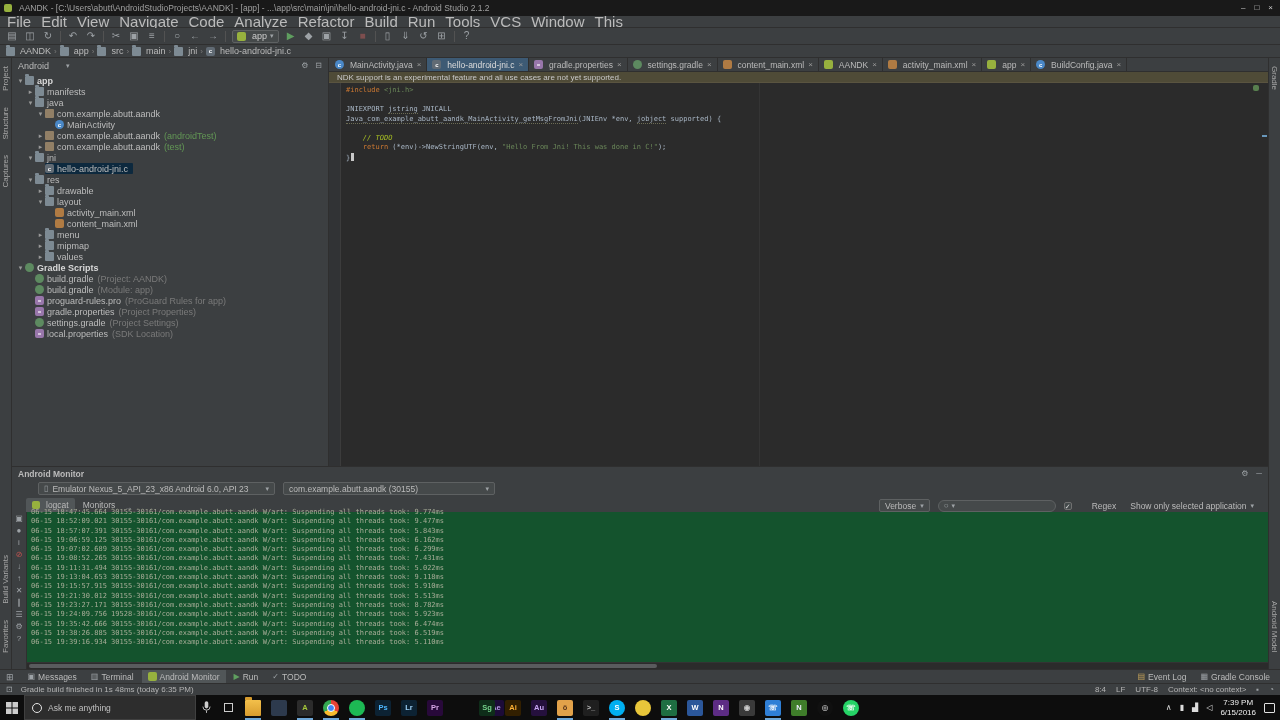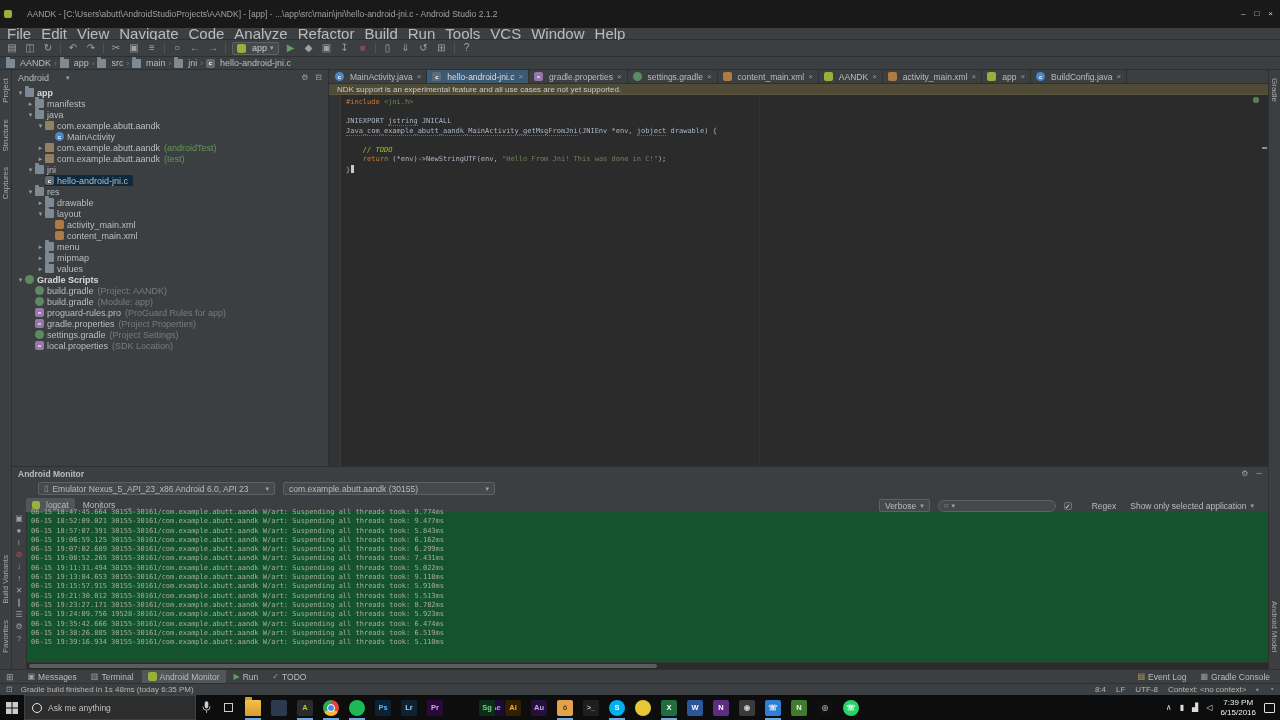--- a/index.html
+++ b/index.html
@@ -1,20 +1,20 @@
 <!DOCTYPE html>
 <html><head>
 <meta charset="utf-8">
 <style>
 *{margin:0;padding:0;box-sizing:border-box}
 html,body{width:1280px;height:720px;overflow:hidden;background:#2b2b2b;font-family:"Liberation Sans",sans-serif}
 #root{width:1280px;height:720px;display:flex;flex-direction:column}
 
 
-.titlebar{height:28px;background:#191919;display:flex;align-items:center;padding:0 4px;gap:12px;flex:none}
+.titlebar{height:16px;background:#191919;display:flex;align-items:center;padding:0 4px;gap:4px;flex:none}
 .title-text{font-size:8.5px;color:#a0a0a0;white-space:nowrap;overflow:hidden}
 .win-controls{margin-left:auto;display:flex;gap:9px;font-size:8px;color:#cfcfcf;padding-right:3px}
 .win-controls span{line-height:12px}
 
 
 .menubar{height:12px;background:#3c3f41;display:flex;align-items:center;padding:0 2px;border-bottom:1px solid #2f2f2f;flex:none}
 .menu-item{font-size:15px;color:#bbb;padding:0 5px;line-height:12px}
 .toolbar{height:17px;background:#3c3f41;display:flex;align-items:center;padding:0 6px;gap:6px;border-bottom:1px solid #2f2f2f;flex:none}
 .ticon{font-size:10px;color:#9da2a6;width:12px;text-align:center;line-height:1}
 .tb-sep{width:1px;height:11px;background:#525252}
@@ -164,21 +164,21 @@
       <span class="menu-item">View</span>
       <span class="menu-item">Navigate</span>
       <span class="menu-item">Code</span>
       <span class="menu-item">Analyze</span>
       <span class="menu-item">Refactor</span>
       <span class="menu-item">Build</span>
       <span class="menu-item">Run</span>
       <span class="menu-item">Tools</span>
       <span class="menu-item">VCS</span>
       <span class="menu-item">Window</span>
-      <span class="menu-item">Help</span>
+      <span class="menu-item">This</span>
     </div>
 
   <div class="toolbar">
       <span class="ticon">▤</span>
       <span class="ticon">◫</span>
       <span class="ticon">↻</span>
       <span class="tb-sep"></span>
       <span class="ticon">↶</span>
       <span class="ticon">↷</span>
       <span class="tb-sep"></span>
@@ -499,21 +499,21 @@
             </div>
           <div class="ndk-banner">
             <span>NDK support is an experimental feature and all use cases are not yet supported.</span>
           </div>
           <div class="editor-body">
             <div class="gutter"></div>
             <div class="code">
                 <div class="code-line"><span class="tok-kw">#include </span><span class="tok-str">&lt;jni.h&gt;</span></div>
                 <div class="code-line">&nbsp;</div>
                 <div class="code-line"><span>JNIEXPORT </span><span class="tok-u">jstring</span><span> JNICALL</span></div>
-                <div class="code-line"><span class="tok-u">Java_com_example_abutt_aandk_MainActivity_getMsgFromJni</span><span>(JNIEnv *env, </span><span class="tok-u">jobject</span><span> drawable) {</span></div>
+                <div class="code-line"><span class="tok-u">Java_com_example_abutt_aandk_MainActivity_getMsgFromJni</span><span>(JNIEnv *env, </span><span class="tok-u">jobject</span><span> supported) {</span></div>
                 <div class="code-line">&nbsp;</div>
                 <div class="code-line"><span>    </span><span class="tok-todo">// TODO</span></div>
                 <div class="code-line"><span>    </span><span class="tok-kw">return</span><span> (*env)-&gt;NewStringUTF(env, </span><span class="tok-str">"Hello From Jni! This was done in C!"</span><span>);</span></div>
                 <div class="code-line"><span>}</span><span class="caret"></span></div>
               </div>
             <div class="margin-guide"></div>
             <div class="inspect"></div>
             <div class="vsb">
                 <div class="vsb-mark"></div>
               </div>

